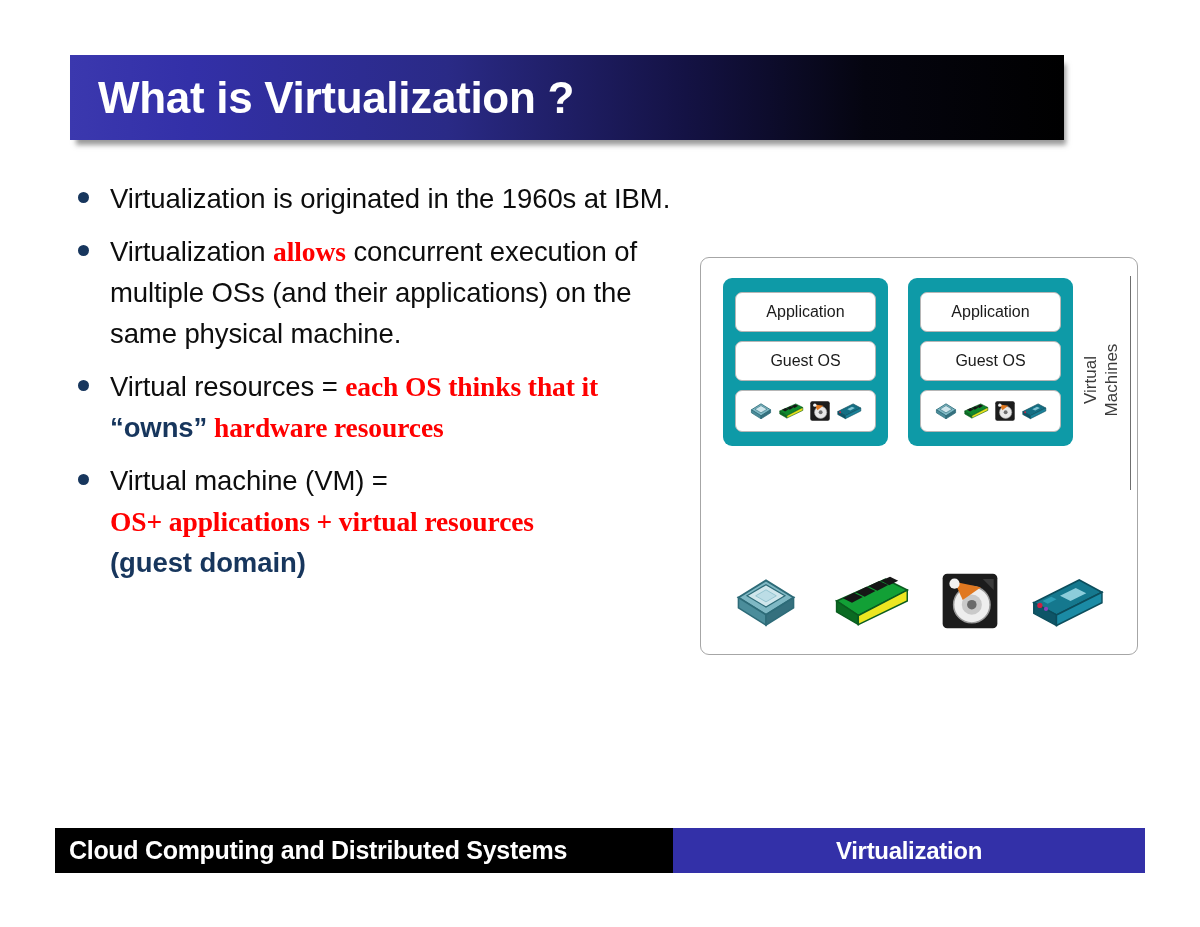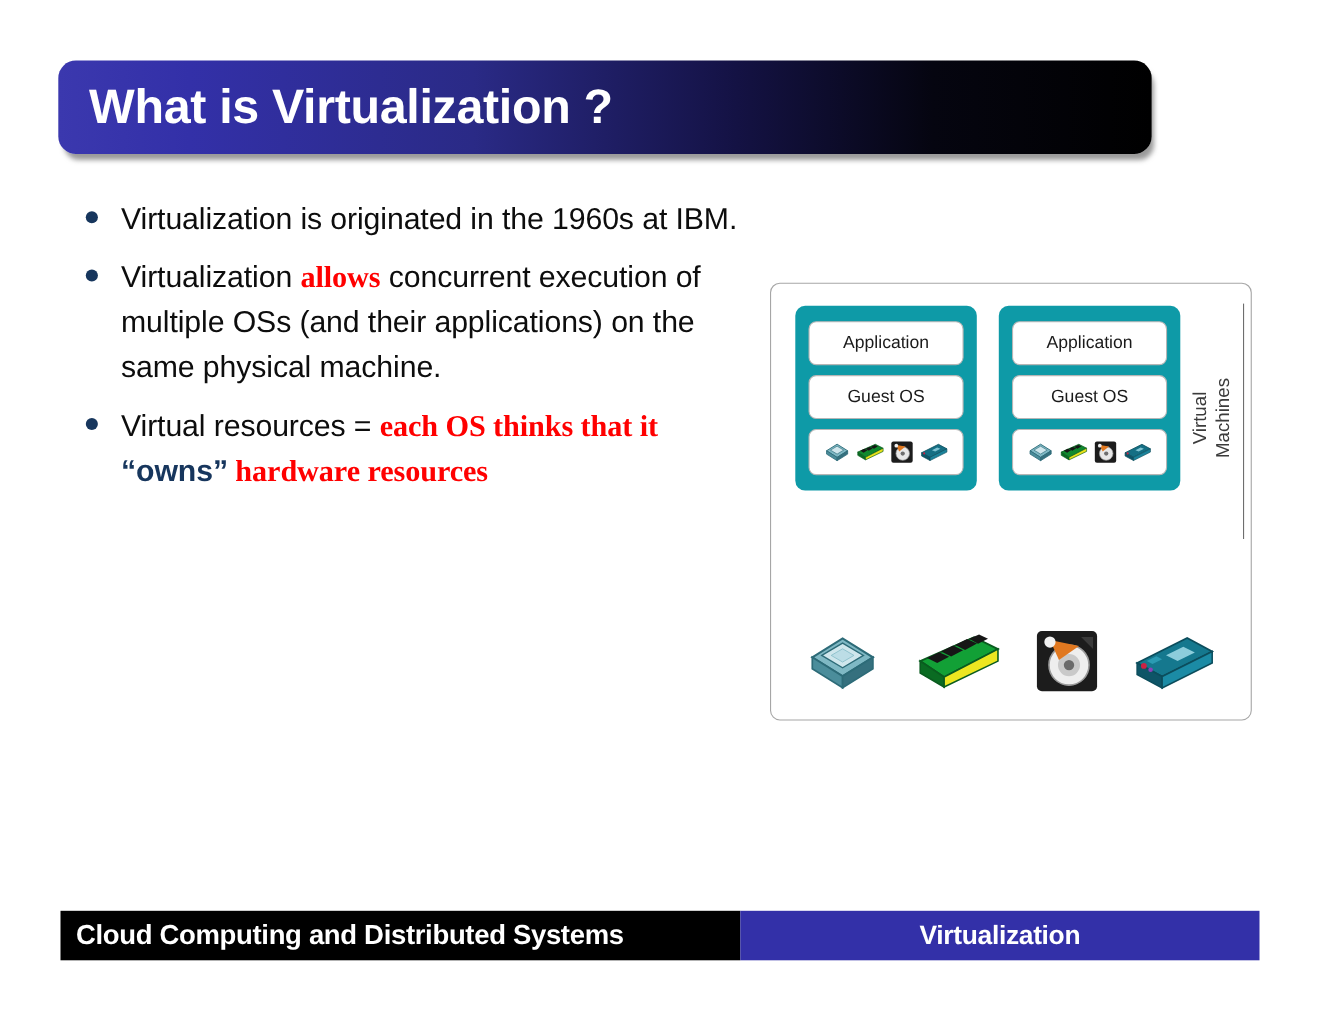--- a/index.html
+++ b/index.html
@@ -11,29 +11,28 @@
     width: 1200px;
     height: 927px;
     position: relative;
     font-family: "Liberation Sans", sans-serif;
     overflow: hidden;
   }
 
   
   .title-bar {
     position: absolute;
-    left: 53px;
+    left: 70px;
     top: 55px;
     width: 994px;
     height: 85px;
     background: linear-gradient(to right, #3b38ae 0%, #3330a8 12%, #2a2a86 38%, #141244 62%, #050510 80%, #000000 100%);
     box-shadow: 4px 7px 5px -2px rgba(120,120,120,0.75);
     display: flex;
     align-items: center;
-    border-radius: 16px;
   }
   .title-text {
     color: #ffffff;
     font-size: 44px;
     font-weight: bold;
     letter-spacing: -0.3px;
     padding-left: 28px;
     white-space: nowrap;
   }
 
@@ -226,20 +225,24 @@
   <div class="bullet-row">
     <div class="bullet-dot"></div>
     <div class="bullet-text"><span>Virtualization </span><span class="rd">allows</span><span> concurrent execution of multiple OSs (and their applications) on the same physical machine.</span></div>
   </div>
 
   <div class="bullet-row">
     <div class="bullet-dot"></div>
     <div class="bullet-text"><span>Virtual resources = </span><span class="rd">each OS thinks that it </span><span class="nv">“owns”</span><span class="rd"> hardware resources</span></div>
   </div>
 
+  <div class="bullet-row">
+    <div class="bullet-dot"></div>
+    <div class="bullet-text"><span>Virtual machine (VM) = </span><br><span class="rd">OS+ applications + virtual resources</span><br><span class="nv"> (</span><span class="nv">guest domain</span><span class="nv">)</span></div>
+  </div>
 
 
 </div>
 
 <div class="diagram">
 
   <div class="vm-area">
 
     <div class="vm-box">
       <div class="vm-inner">Application</div>

